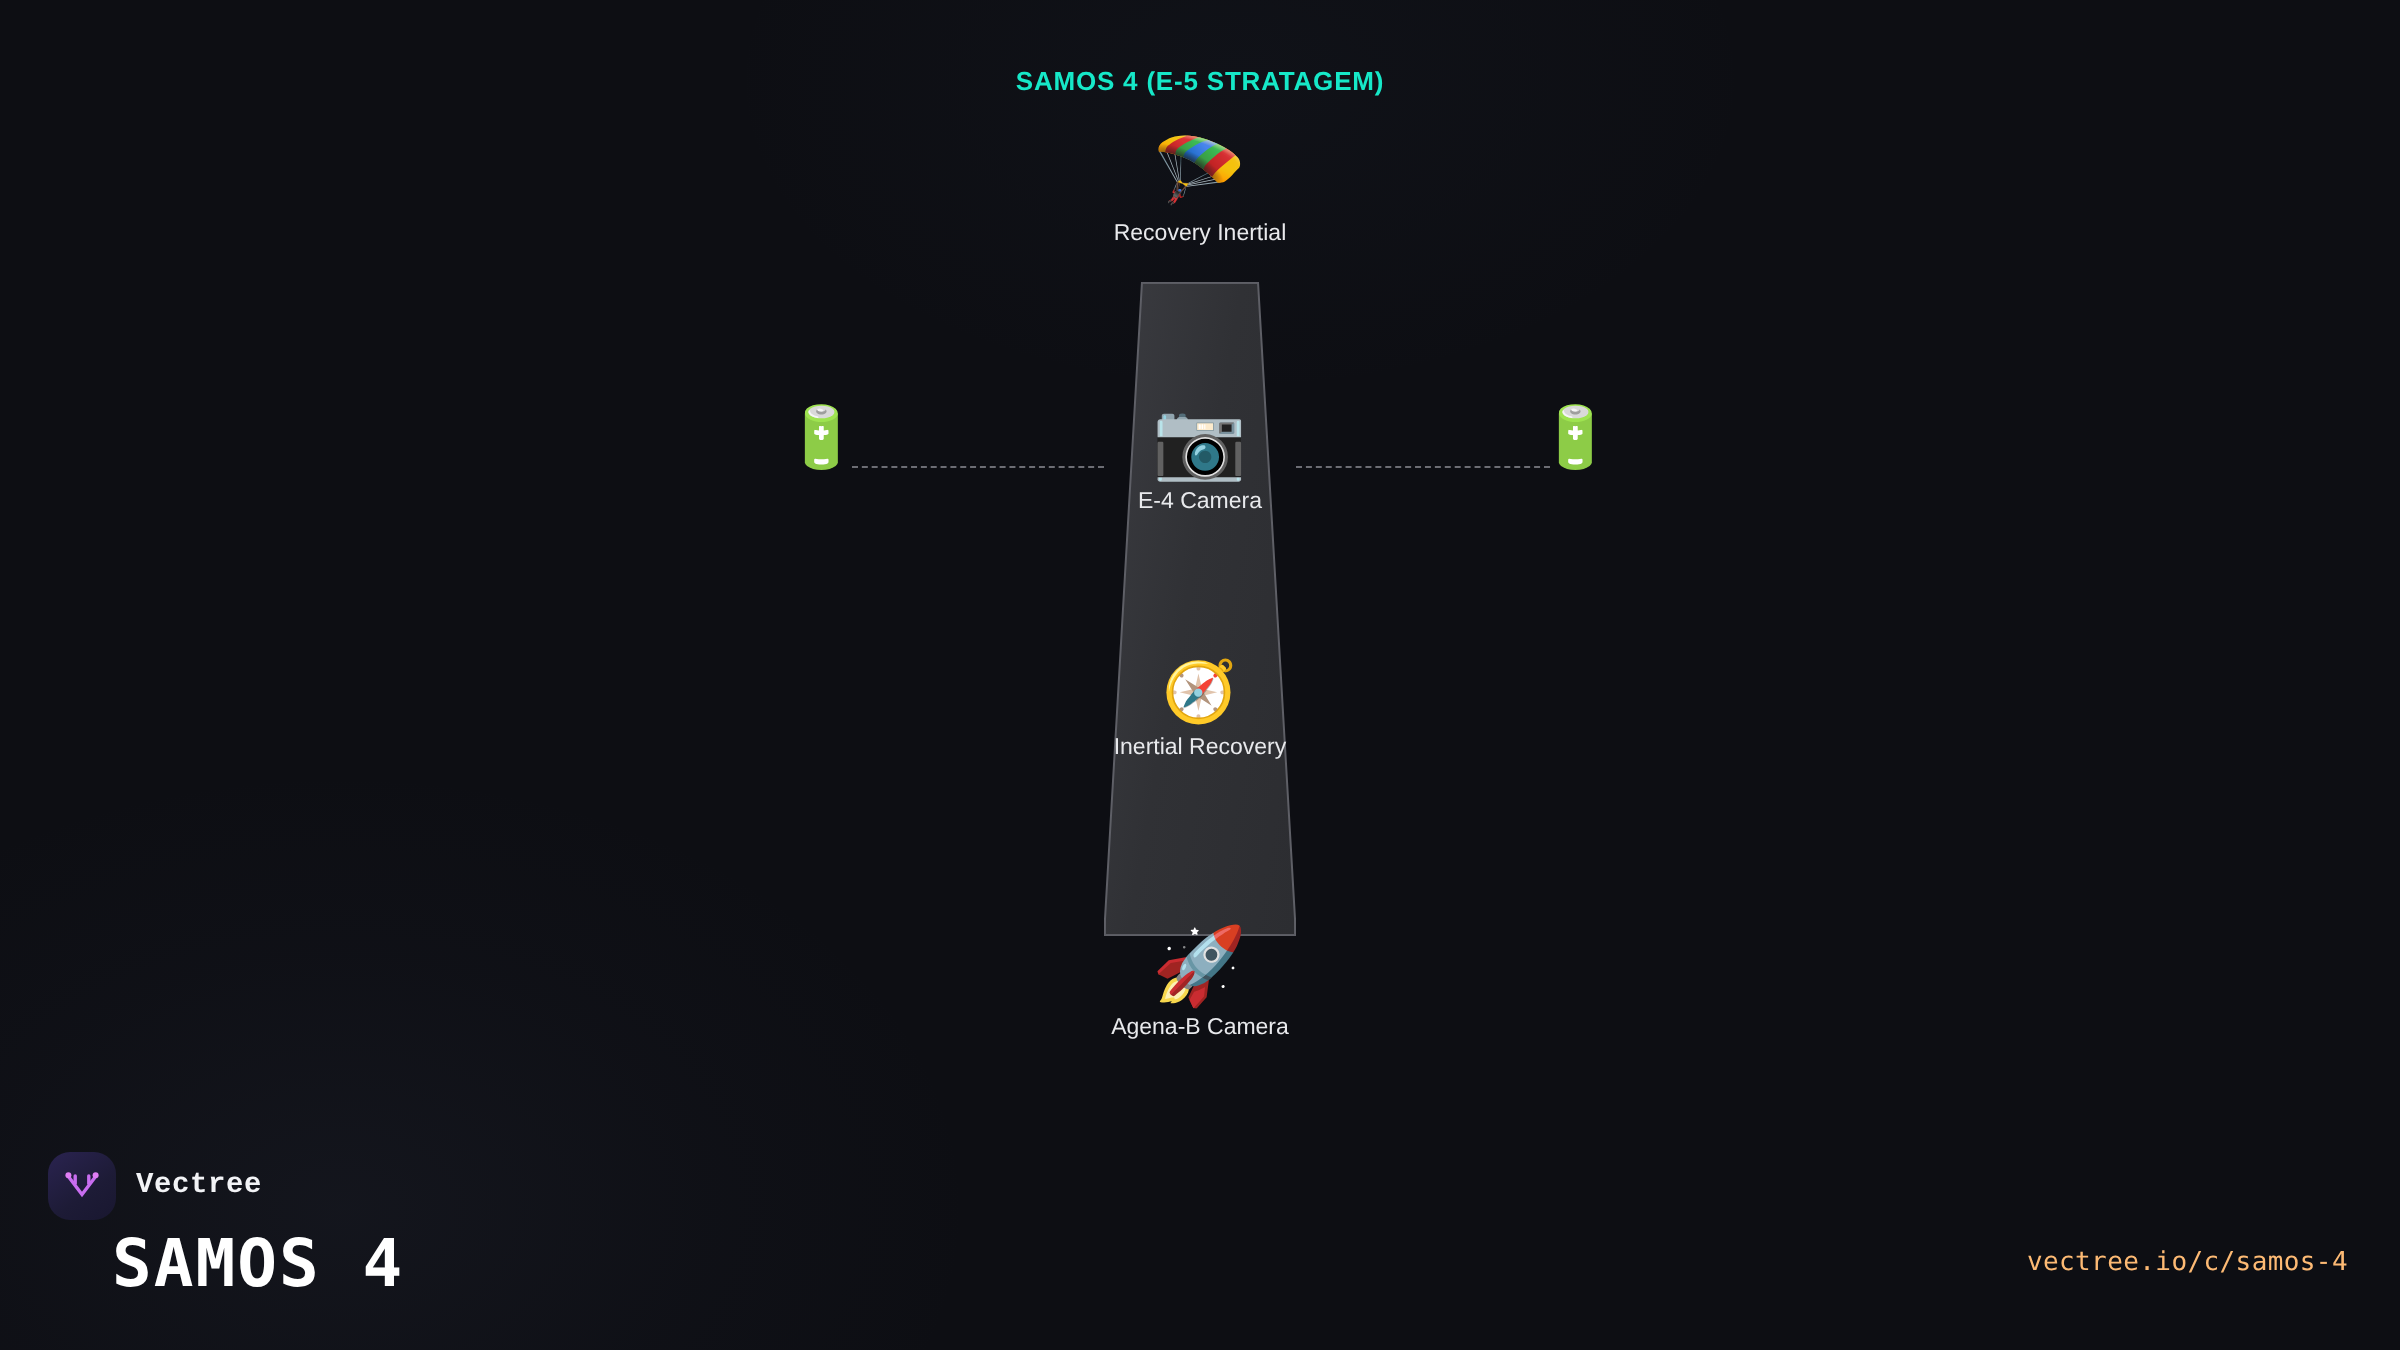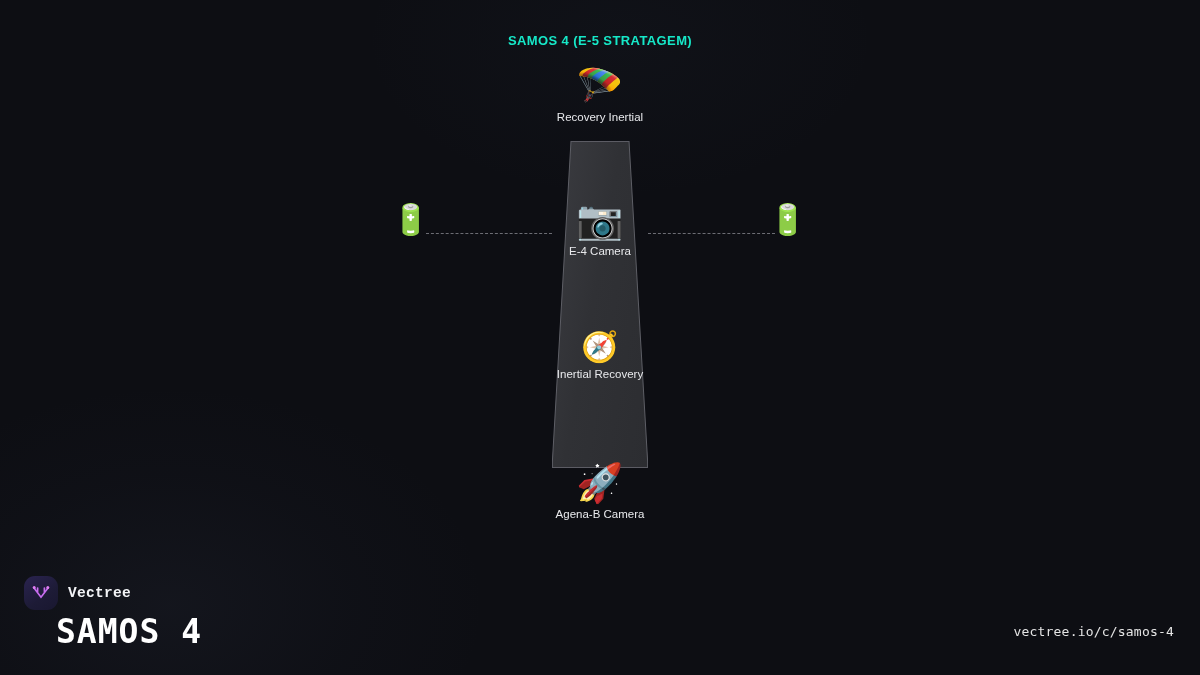--- a/index.html
+++ b/index.html
@@ -165,21 +165,21 @@
     letter-spacing: 1px;
     margin-left: 32px;
   }
 
   .footer-url {
     position: absolute;
     right: 26px;
     top: 624px;
     font-family: "DejaVu Sans Mono", monospace;
     font-size: 13px;
-    color: #e5e5e5;
+    color: #fdba74;
     letter-spacing: 0.2px;
   }
 </style>
 </head>
 <body>
 
 <div id="stage">
 
   <div class="glow-bl"></div>
   <div class="glow-top"></div>

